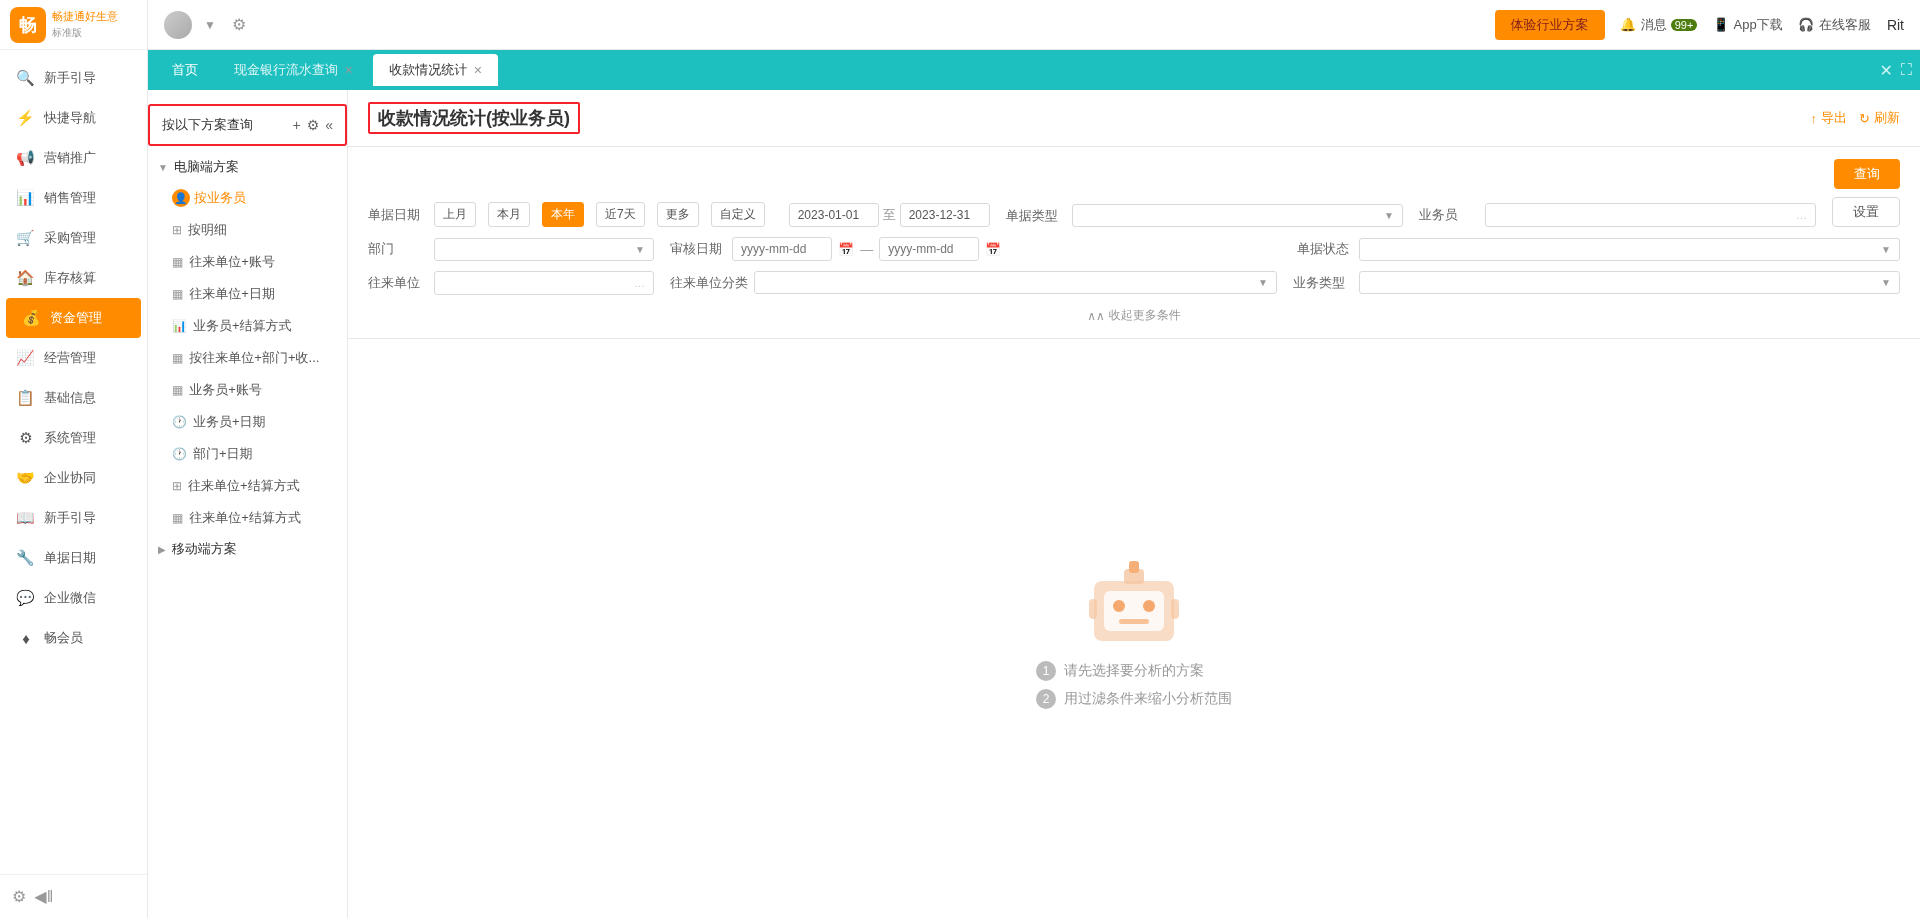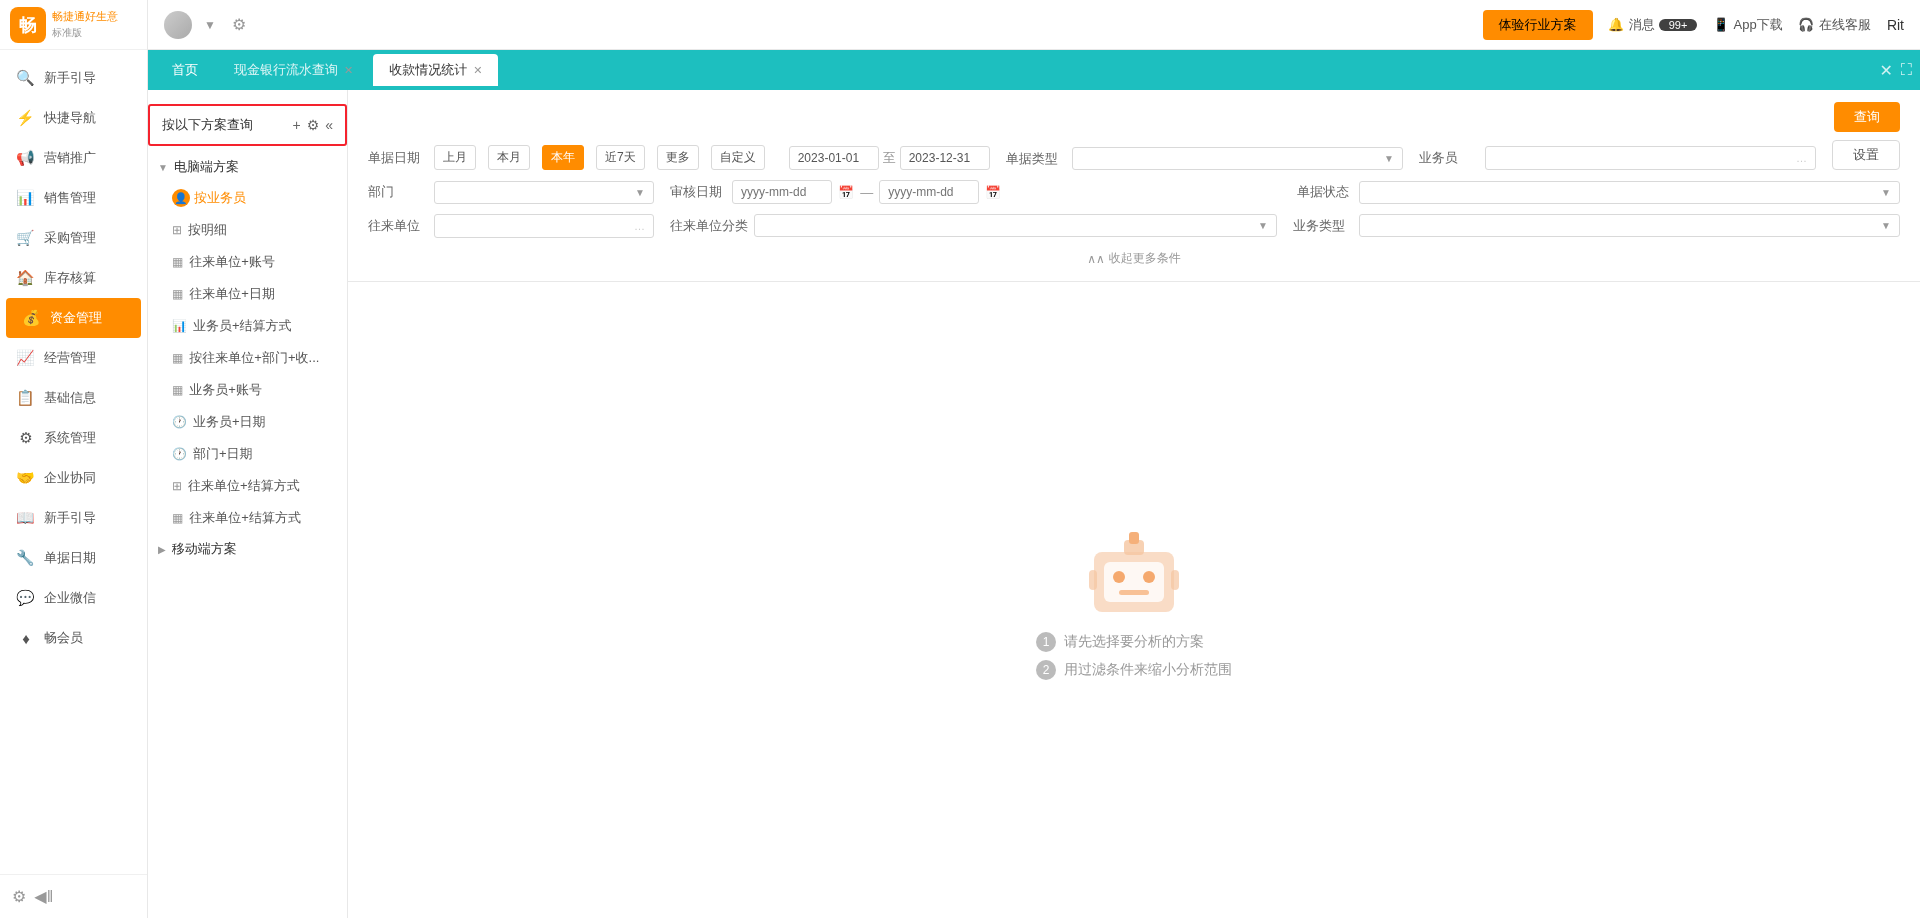--- a/index.html
+++ b/index.html
@@ -19,24 +19,24 @@
     .sidebar-footer { padding: 12px; display: flex; align-items: center; gap: 8px; border-top: 1px solid #f0f0f0; }
     .footer-gear { color: #999; cursor: pointer; font-size: 16px; }
     .footer-collapse { color: #999; cursor: pointer; font-size: 16px; }
 
     
     .main { flex: 1; display: flex; flex-direction: column; overflow: hidden; }
 
     
     .topbar { height: 50px; background: #fff; border-bottom: 1px solid #e8e8e8; display: flex; align-items: center; padding: 0 16px; gap: 16px; }
     .topbar-right { margin-left: auto; display: flex; align-items: center; gap: 16px; }
-    .topbar-btn-trial { background: #ff8c00; color: #000000; border: none; padding: 6px 16px; border-radius: 4px; cursor: pointer; font-size: 13px; }
+    .topbar-btn-trial { background: #ff8c00; color: #7f1d1d; border: none; padding: 6px 16px; border-radius: 4px; cursor: pointer; font-size: 13px; }
     .topbar-icon-group { display: flex; align-items: center; gap: 16px; color: #555; font-size: 13px; }
     .topbar-icon-item { display: flex; align-items: center; gap: 4px; cursor: pointer; }
-    .badge-red { background: #404040; color: #fff; border-radius: 10px; font-size: 11px; padding: 0 10px; }
+    .badge-red { background: #4d7c0f; color: #fff; border-radius: 10px; font-size: 11px; padding: 0 4px; }
     .gear-icon { font-size: 16px; color: #999; cursor: pointer; }
 
     
     .tabbar { height: 40px; background: #1dbfbf; display: flex; align-items: center; padding: 0 8px; gap: 4px; }
     .tab-item { height: 32px; padding: 0 16px; display: flex; align-items: center; gap: 6px; cursor: pointer; color: rgba(255,255,255,0.85); font-size: 13px; border-radius: 4px 4px 0 0; }
     .tab-item.active { background: #fff; color: #333; border-radius: 4px 4px 0 0; }
     .tab-close { font-size: 11px; color: #999; cursor: pointer; }
     .tab-home { color: #fff; font-size: 13px; padding: 0 16px; }
     .tabbar-right { margin-left: auto; display: flex; align-items: center; gap: 8px; }
     .tabbar-window-btn { color: rgba(255,255,255,0.8); font-size: 16px; cursor: pointer; }
@@ -302,20 +302,33 @@
             <div class="scheme-group-header">
               <span class="arrow">▶</span>
               <span>移动端方案</span>
             </div>
           </div>
         </div>
     </div>
 
     <div class="right-panel">
 
+      <div class="page-titlebar">
+        <span class="page-title">收款情况统计(按业务员)</span>
+        <div class="page-titlebar-right">
+          <div class="export-btn">
+            <span>↑</span>
+            <span>导出</span>
+          </div>
+          <div class="refresh-btn">
+            <span>↻</span>
+            <span>刷新</span>
+          </div>
+        </div>
+      </div>
 
       <div class="filter-section">
 
         <div style="display:flex;align-items:flex-end;gap:16px;margin-bottom:10px;">
           <div style="display:flex;align-items:center;gap:6px;">
             <span class="filter-label">单据日期</span>
             <div class="filter-date-group" id="date-options-container">
                 <button class="date-btn">上月</button>
                 <button class="date-btn">本月</button>
                 <button class="date-btn active">本年</button>

